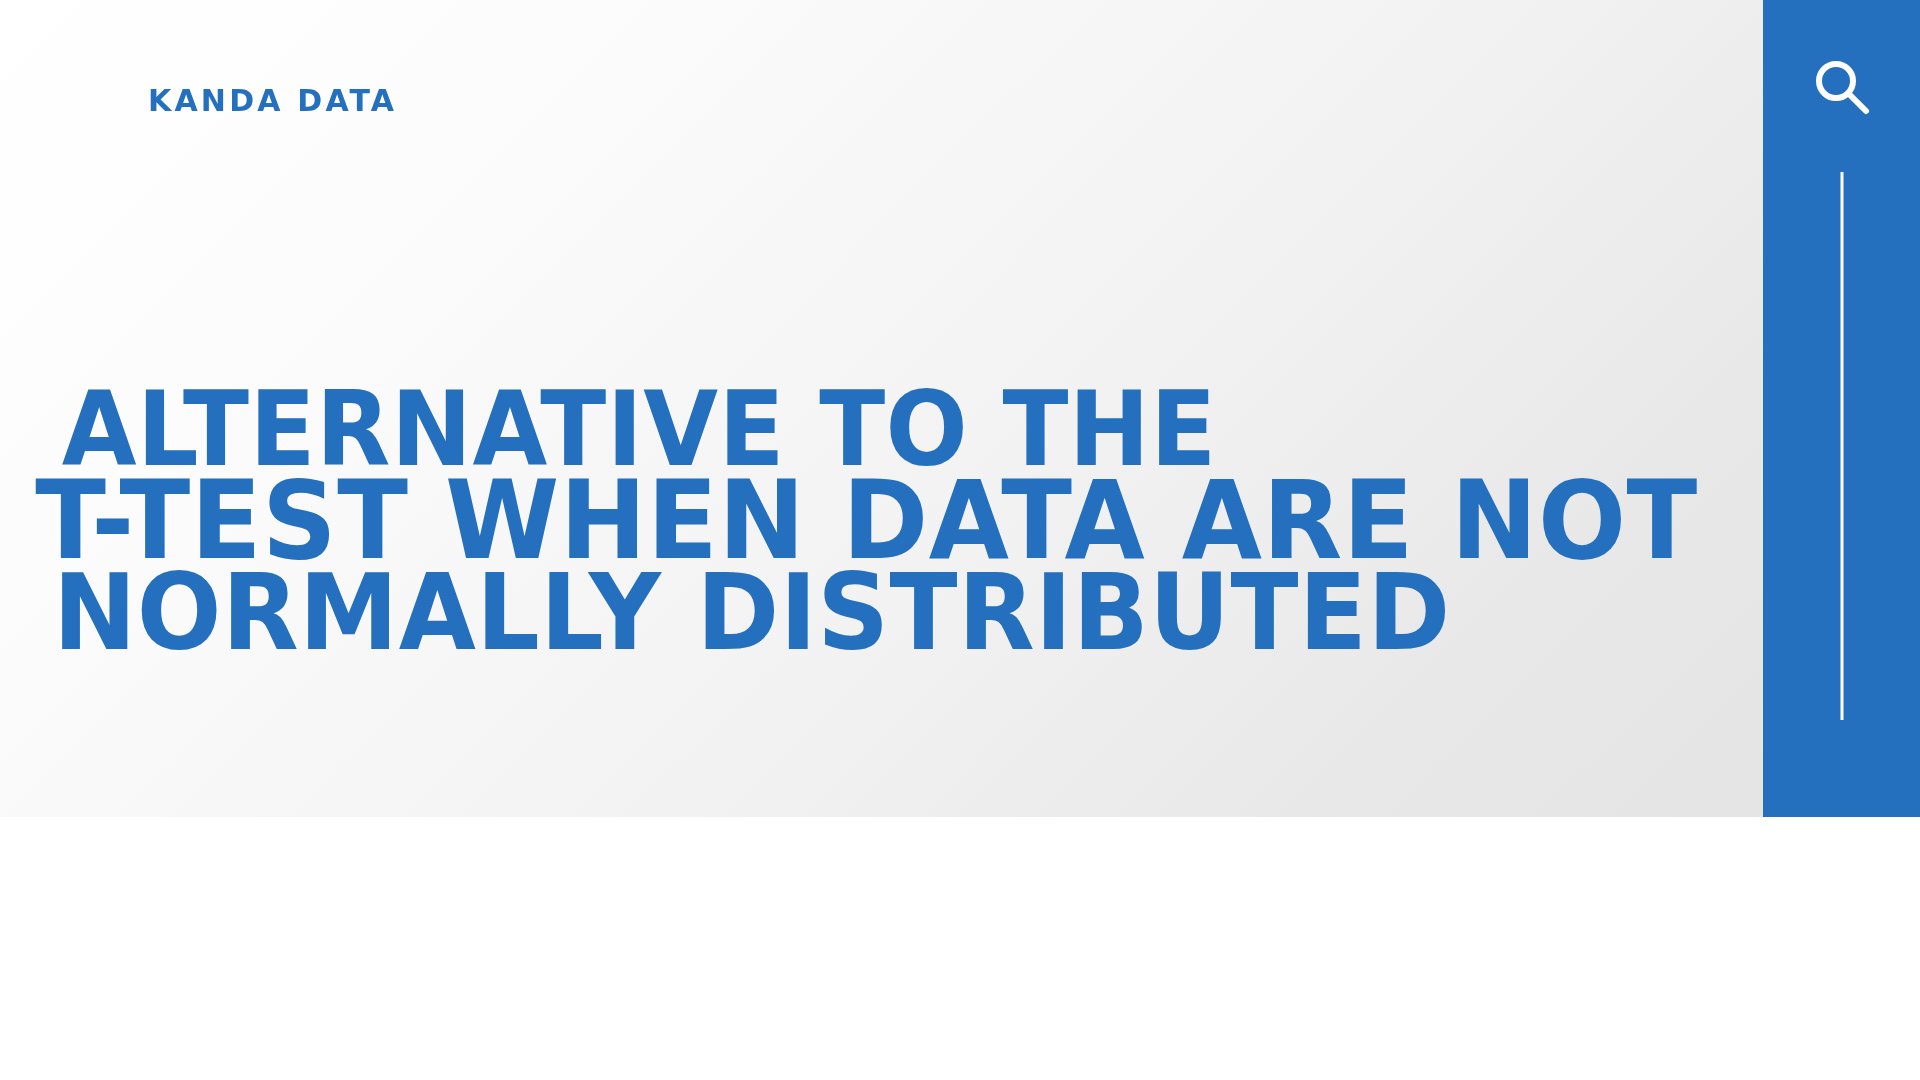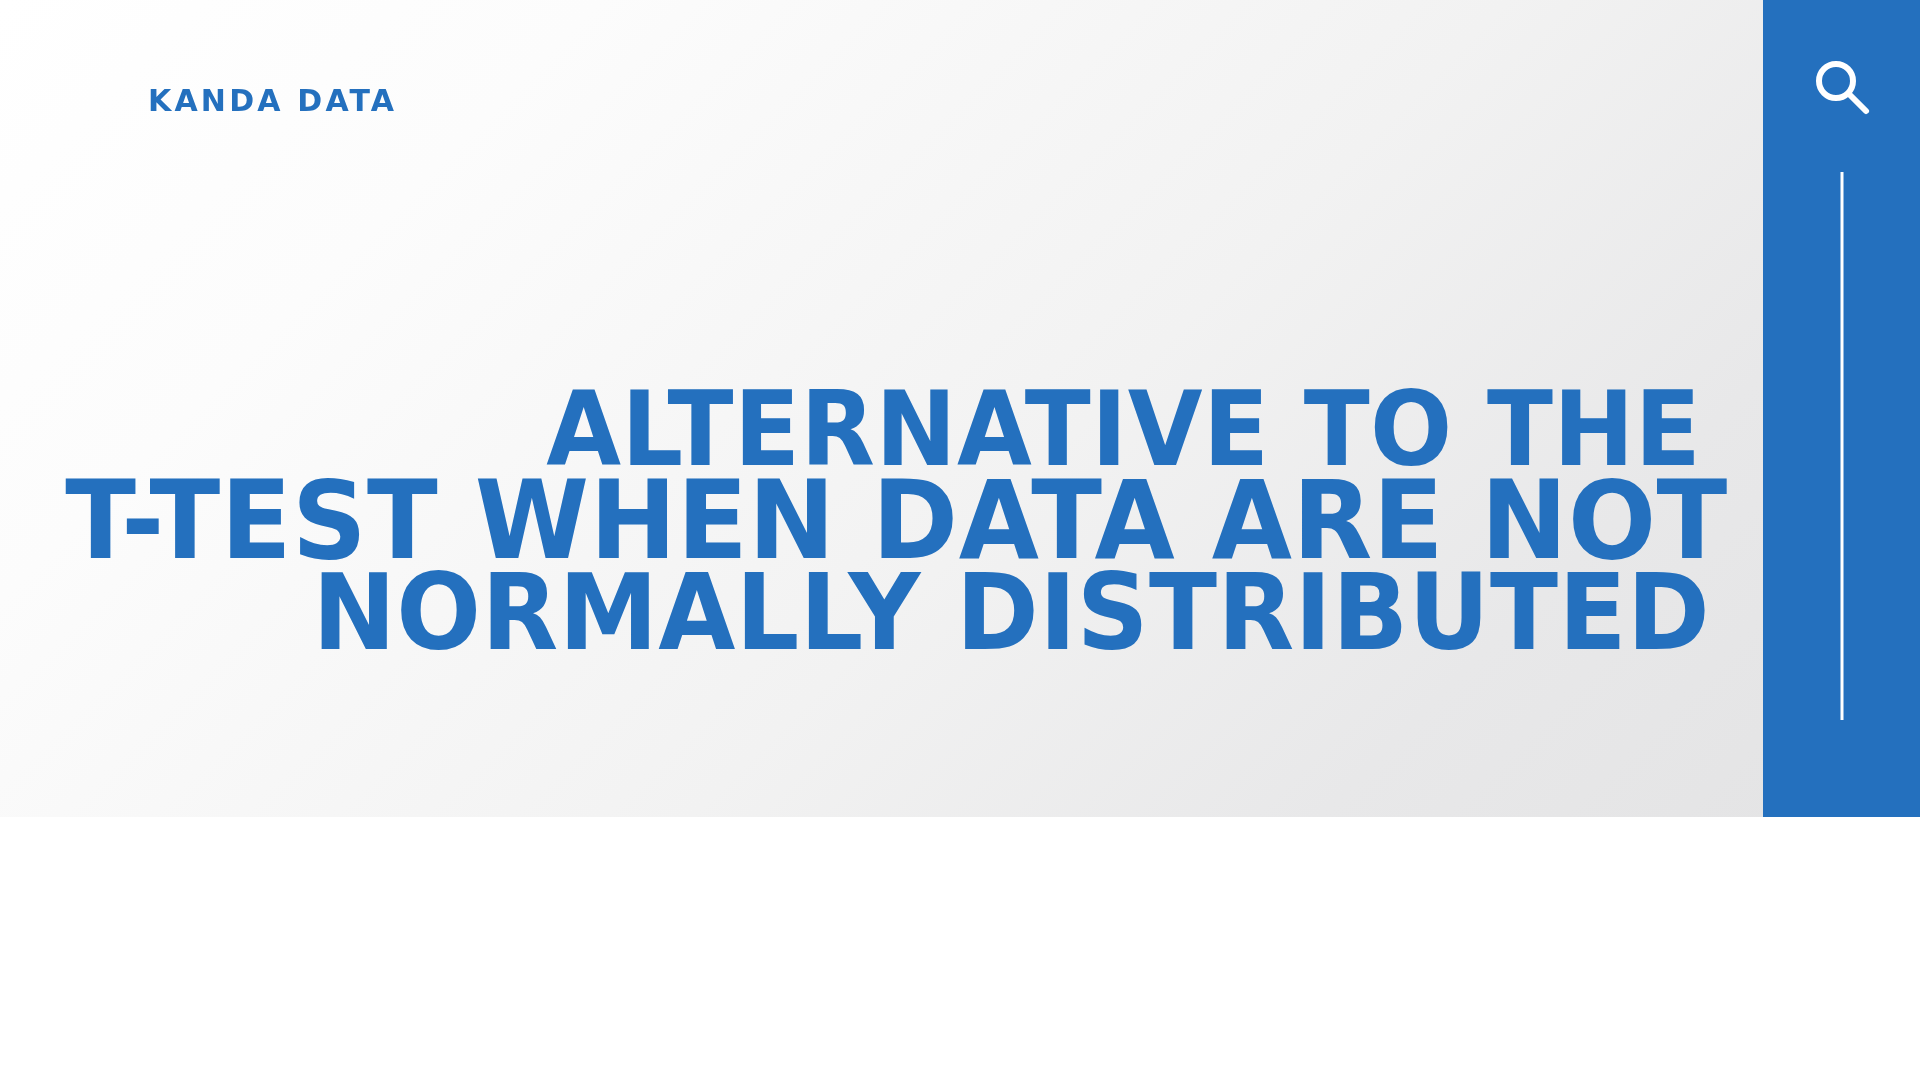--- a/index.html
+++ b/index.html
@@ -35,21 +35,21 @@
     white-space: nowrap;
     font-family: "DejaVu Sans", sans-serif;
   }
 
   
   #title-block {
     position: absolute;
     left: 0;
     top: 383px;
     width: 1763px;
-    text-align: right;
+    text-align: left;
   }
   .title-line {
     display: block;
     color: #2470be;
     font-family: "DejaVu Sans", sans-serif;
     font-weight: 700;
     font-size: 104px;
     line-height: 92px;
     letter-spacing: 0.5px;
     white-space: nowrap;

